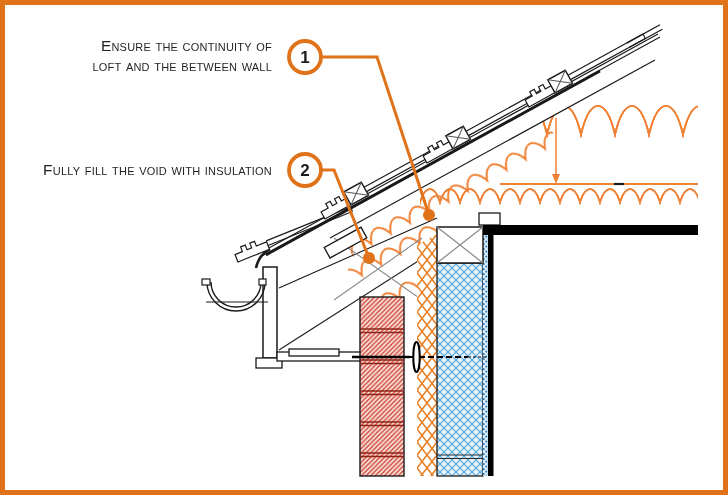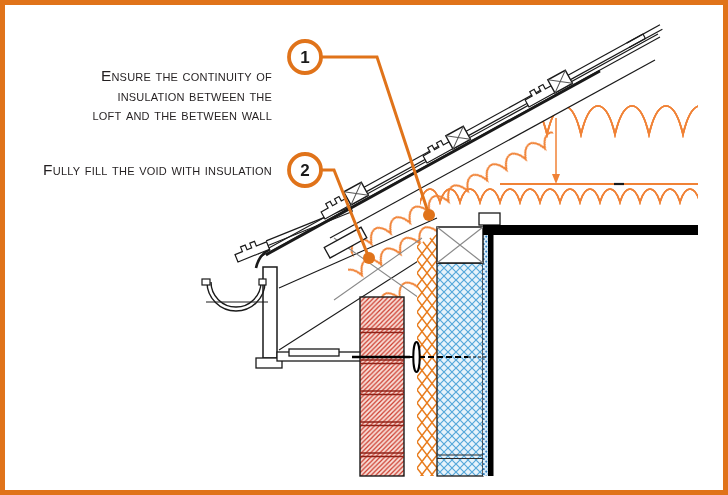--- a/index.html
+++ b/index.html
@@ -1,21 +1,21 @@
 <!DOCTYPE html>
 <html><head>
 <meta charset="utf-8">
 <style>
   html,body{margin:0;padding:0;background:#fff;}
   #stage{position:relative;width:728px;height:495px;background:#ffffff;overflow:hidden;
          font-family:"Liberation Sans",sans-serif;}
   #stage svg{position:absolute;left:0;top:0;}
   .note{position:absolute;text-align:right;color:#231F20;
         font-variant:small-caps;font-size:15.5px;line-height:19.5px;letter-spacing:.2px;}
-  #note1{right:456px;top:36px;width:260px;margin-top:30px;}
+  #note1{right:456px;top:36px;width:260px;}
   #note2{right:456px;top:160px;width:320px;white-space:nowrap;}
   .badge-num{font-family:"Liberation Sans",sans-serif;font-weight:bold;font-size:17px;fill:#1a1a1a;}
 </style>
 </head>
 <body>
 
 <div id="stage">
 
   <svg width="728" height="495" viewBox="0 0 728 495">
     <defs>
@@ -230,18 +230,17 @@
         <circle cx="305" cy="170" r="16" fill="#fff" stroke="#E0731A" stroke-width="3.8"></circle>
         <text class="badge-num" x="305" y="176" text-anchor="middle">2</text>
       </g>
     </g>
 
     <rect x="2.5" y="2.5" width="723" height="490" fill="none" stroke="#E0731A" stroke-width="5"></rect>
   </svg>
 
   <div class="note" id="note1">
     <div>Ensure the continuity of</div>
-    <div>insulation between the</div>
     <div>loft and the between wall</div>
   </div>
   <div class="note" id="note2">Fully fill the void with insulation</div>
 
 </div>
 
 </body></html>

